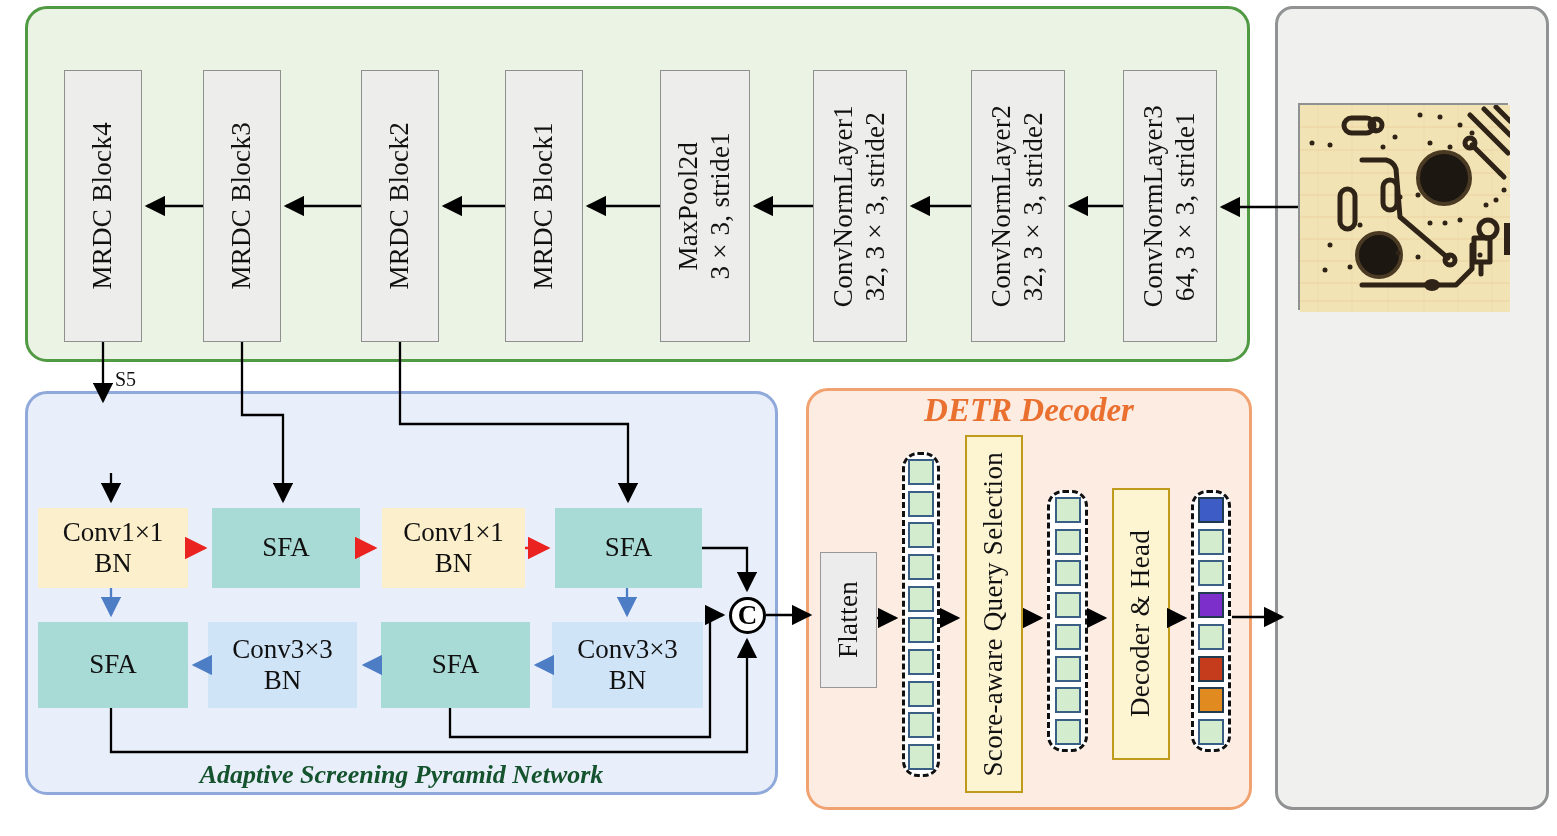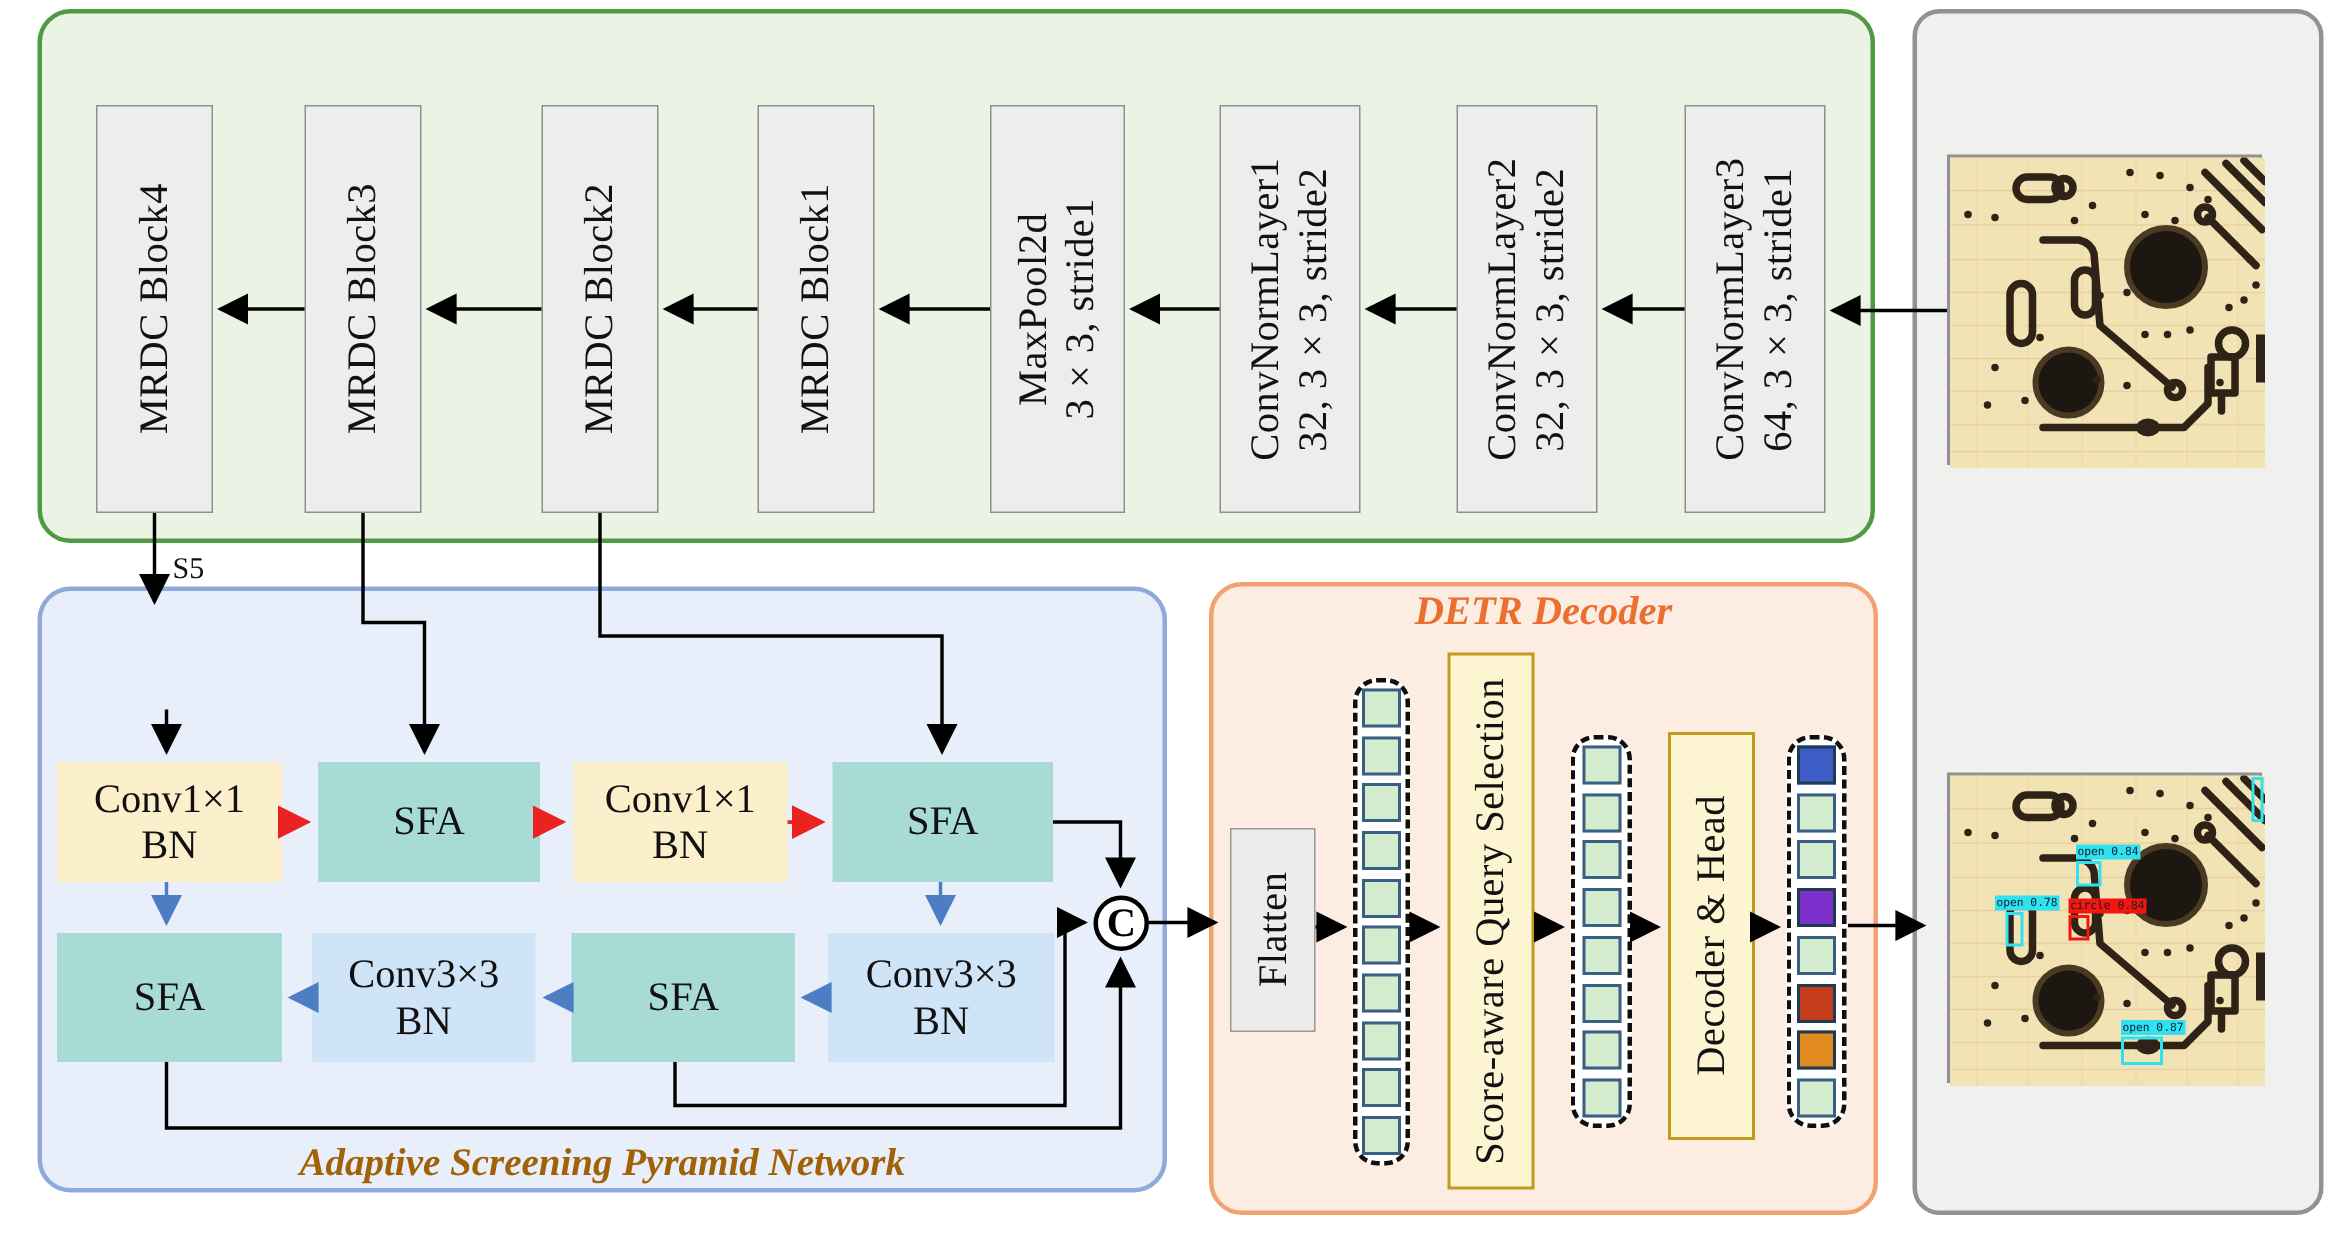--- a/index.html
+++ b/index.html
@@ -86,21 +86,21 @@
           <div>64, 3×3, stride1</div>
         </div>
       </div>
     </div>
 
   <div class="abs slabel" style="left:115px;top:368px;">S5</div>
   <div class="abs slabel" style="left:250px;top:392px;">S4</div>
   <div class="abs slabel" style="left:411px;top:390px;">S3</div>
 
   <div class="abs container" style="left:25px;top:391px;width:753px;height:404px;background:#e9effa;border-color:#8fa9da;"></div>
-  <div class="abs ctitle" style="left:25px;top:760px;width:753px;font-size:26px;color:#a16207;">Adaptive Screening Pyramid Network</div>
+  <div class="abs ctitle" style="left:25px;top:760px;width:753px;font-size:26px;color:#14532d;">Adaptive Screening Pyramid Network</div>
 
   <div id="aspn-blocks">
       <div class="abs ablock" style="left: 38px; top: 508px; width: 150px; height: 80px; background: rgb(252, 239, 203);">
         <div>Conv1×1</div>
         <div>BN</div>
       </div>
       <div class="abs ablock" style="left: 212px; top: 508px; width: 148px; height: 80px; background: rgb(169, 219, 214);">
         <div>SFA</div>
       </div>
       <div class="abs ablock" style="left: 382px; top: 508px; width: 143px; height: 80px; background: rgb(252, 239, 203);">
@@ -124,21 +124,21 @@
         <div>Conv3×3</div>
         <div>BN</div>
       </div>
     </div>
 
   <div class="abs concat" style="left:729px;top:597px;">
     <span>C</span>
   </div>
 
   <div class="abs container" style="left:806px;top:388px;width:446px;height:422px;background:#fdece2;border-color:#f0a371;"></div>
-  <div class="abs ctitle" style="left:806px;top:392px;width:446px;font-size:27px;color:#ea7030;text-align:center;">DETR Decoder</div>
+  <div class="abs ctitle" style="left:806px;top:392px;width:446px;font-size:33px;color:#ea7030;text-align:center;">DETR Decoder</div>
 
   <div class="abs gbox" style="left:820px;top:552px;width:57px;height:136px;">
     <div class="vtext">Flatten</div>
   </div>
 
   <div class="abs ybox" style="left:965px;top:435px;width:58px;height:358px;">
     <div class="vtext">Score-aware Query Selection</div>
   </div>
 
   <div class="abs ybox" style="left:1112px;top:488px;width:58px;height:272px;">
@@ -244,36 +244,20 @@
       </g>
     </defs>
   </svg>
 
   <div class="abs pcbimg" style="left:1298px;top:103px;width:210px;height:207px;">
     <svg width="210" height="207" viewBox="0 0 210 207">
         <use href="#pcb-art"></use>
       </svg>
   </div>
 
-  <div class="abs pcbimg" style="left:1298px;top:515px;width:210px;height:207px;">
-    <svg width="210" height="207" viewBox="0 0 210 207">
-        <use href="#pcb-art"></use>
-      </svg>
-    <div id="detections" style="position:absolute;left:0;top:0;width:210px;height:207px;">
-        <div class="det-label" style="left: 84px; top: 46px; background: rgb(48, 225, 242);">open 0.84</div>
-        <div class="det-box" style="left: 84px; top: 57px; width: 17px; height: 17px; border: 2px solid rgb(48, 225, 242);"></div>
-        <div class="det-label" style="left: 30px; top: 80px; background: rgb(48, 225, 242);">open 0.78</div>
-        <div class="det-box" style="left: 37px; top: 91px; width: 12px; height: 23px; border: 2px solid rgb(48, 225, 242);"></div>
-        <div class="det-label" style="left: 79px; top: 82px; background: rgb(245, 21, 15);">circle 0.84</div>
-        <div class="det-box" style="left: 79px; top: 93px; width: 14px; height: 17px; border: 2px solid rgb(245, 21, 15);"></div>
-        <div class="det-label" style="left: 114px; top: 163px; background: rgb(48, 225, 242);">open 0.87</div>
-        <div class="det-box" style="left: 114px; top: 174px; width: 28px; height: 19px; border: 2px solid rgb(48, 225, 242);"></div>
-        <div class="det-box" style="left: 201px; top: 1px; width: 8px; height: 30px; border: 2px solid rgb(48, 225, 242);"></div>
-      </div>
-  </div>
 
   <svg class="overlay" width="1557" height="836">
     <defs>
       <marker id="mB" markerWidth="10" markerHeight="9" refX="8" refY="4.5" orient="auto">
         <path d="M0,0 L9,4.5 L0,9 z" fill="#000"></path>
         </marker>
       <marker id="mR" markerWidth="10" markerHeight="9" refX="8" refY="4.5" orient="auto">
         <path d="M0,0 L9,4.5 L0,9 z" fill="#ea2220"></path>
         </marker>
       <marker id="mU" markerWidth="10" markerHeight="9" refX="8" refY="4.5" orient="auto">

